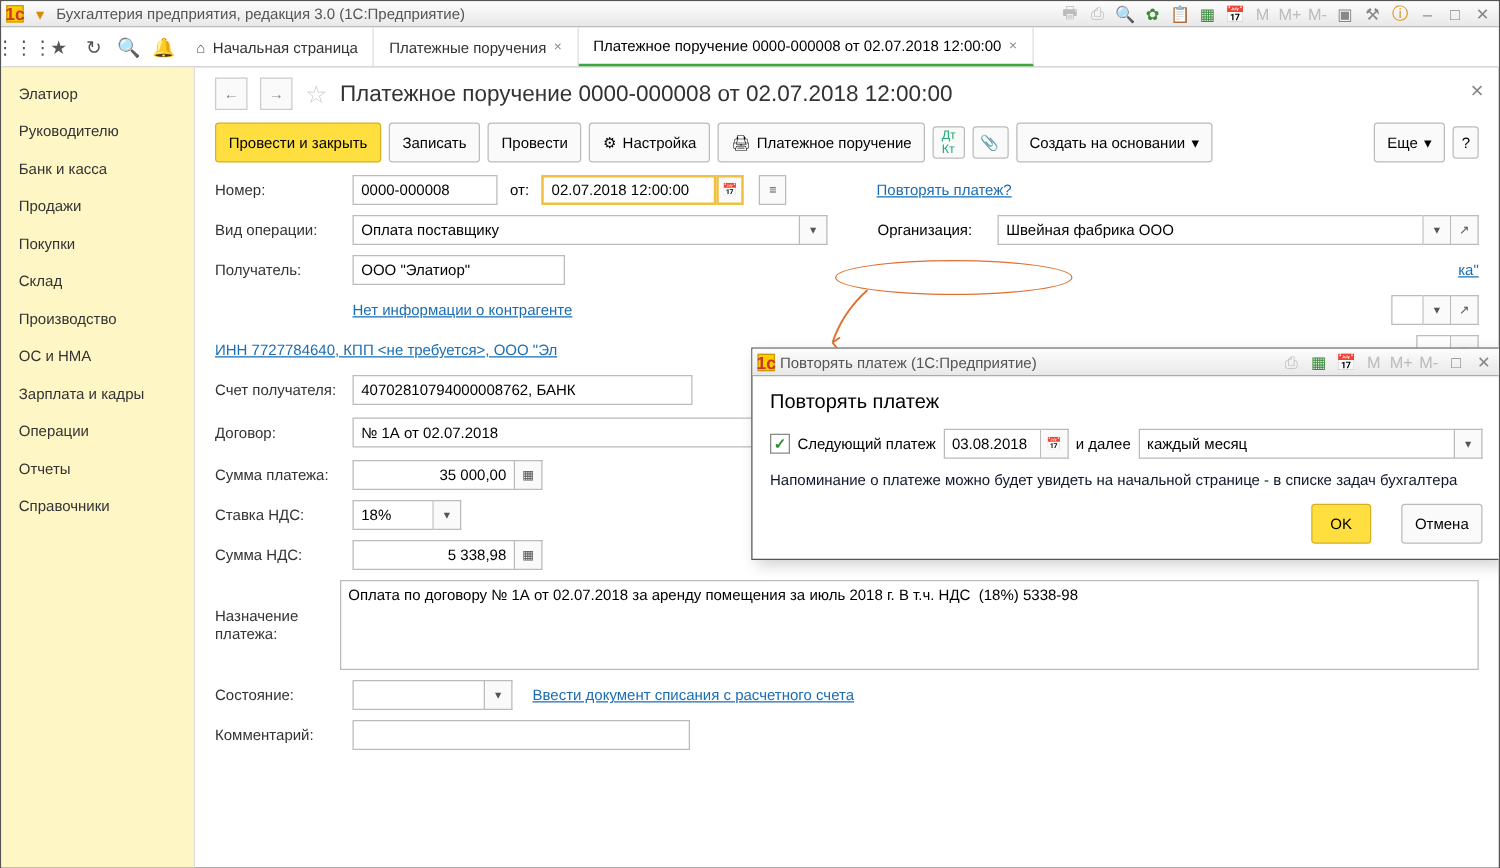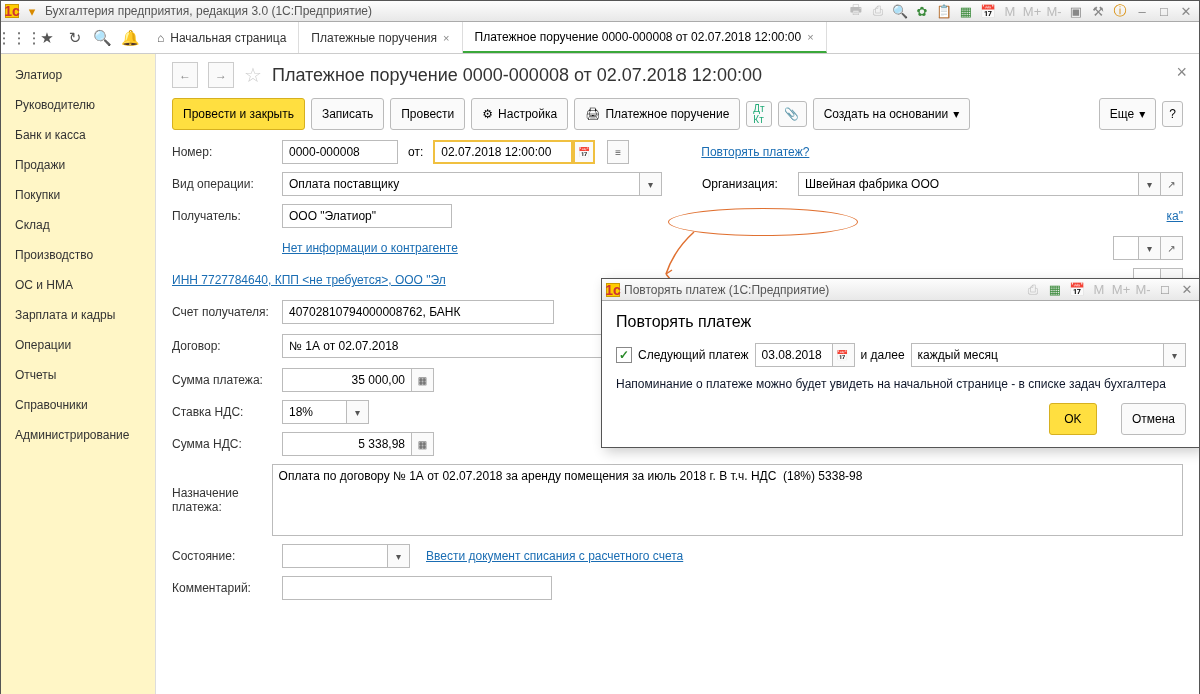--- a/index.html
+++ b/index.html
@@ -102,21 +102,20 @@
   <div class="sidebar-item">Банк и касса</div>
   <div class="sidebar-item">Продажи</div>
   <div class="sidebar-item">Покупки</div>
   <div class="sidebar-item">Склад</div>
   <div class="sidebar-item">Производство</div>
   <div class="sidebar-item">ОС и НМА</div>
   <div class="sidebar-item">Зарплата и кадры</div>
   <div class="sidebar-item">Операции</div>
   <div class="sidebar-item">Отчеты</div>
   <div class="sidebar-item">Справочники</div>
-  <div class="sidebar-item">Администрирование</div>
  </div>
 
  <div class="content">
   <span class="close-doc">×</span>
   <div class="hdr">
    <div class="navbtn">←</div>
    <div class="navbtn">→</div>
    <span class="star">☆</span>
    <span class="h1">Платежное поручение 0000-000008 от 02.07.2018 12:00:00</span>
   </div>

